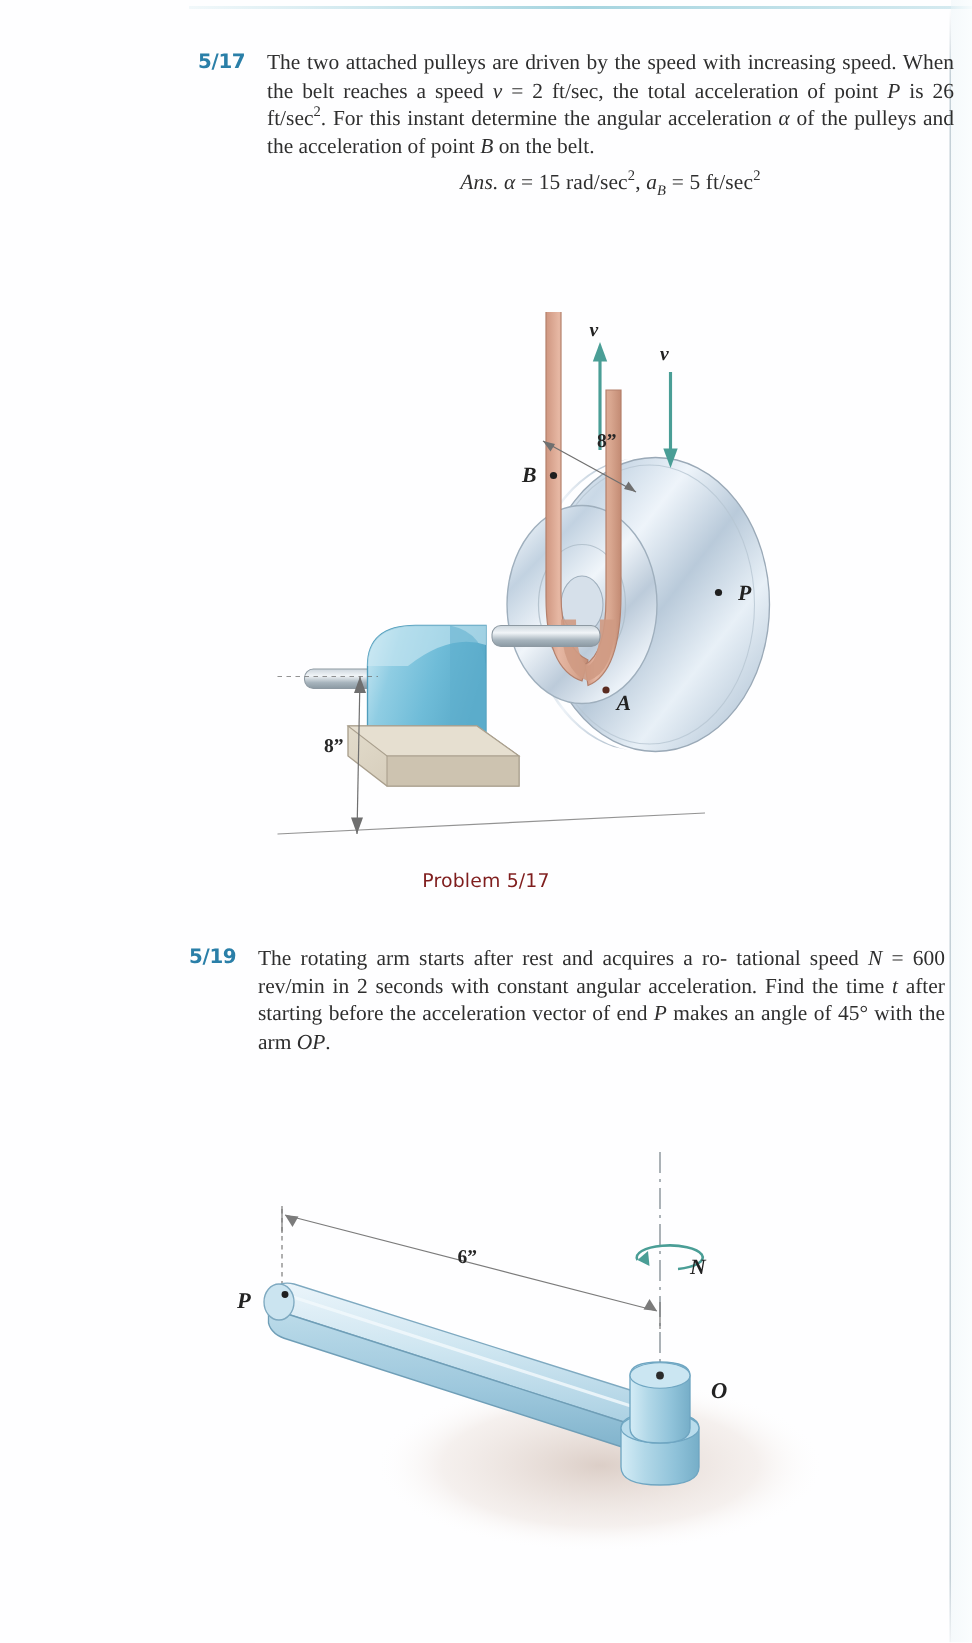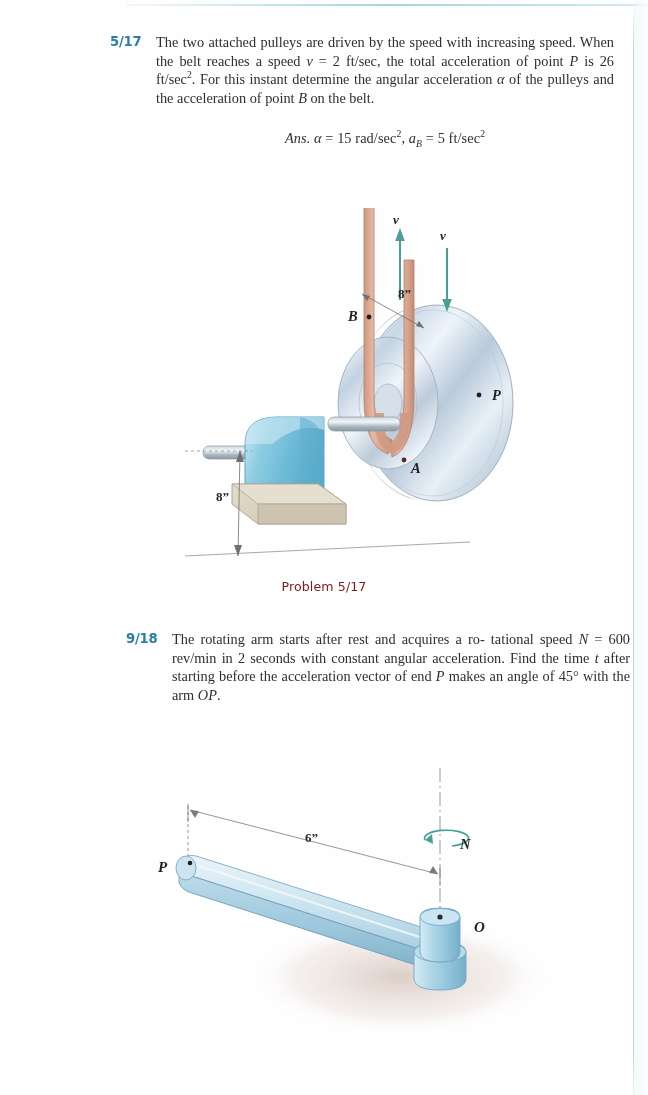--- a/index.html
+++ b/index.html
@@ -74,21 +74,21 @@
     text-justify: inter-word;
     color: #2e2e2e;
     font-family: "Liberation Serif", serif;
   }
   .prob-body .lastline { text-align: left; }
   i, .it { font-style: italic; }
   sup { font-size: 0.68em; vertical-align: super; line-height: 0; }
   sub { font-size: 0.68em; vertical-align: sub; line-height: 0; font-style: italic; }
 
   .ans-line {
-    margin-top: 22px;
+    margin-top: 6px;
     text-align: center;
     font-size: 14.3px;
     letter-spacing: 0.1px;
   }
 
   .caption {
     position: absolute;
     width: 100%;
     text-align: center;
     color: #7f1d1d;
@@ -121,21 +121,21 @@
 </style>
 </head>
 <body>
 
 <div class="page">
 
   <div class="top-rule"></div>
   <div class="right-edge-tint"></div>
   <div class="right-rule"></div>
 
-  <div class="problem" style="left:110px; top:33px; width:504px;">
+  <div class="problem" style="left:132px; top:33px; width:504px;">
     <div class="prob-num">5/17</div>
     <div class="prob-body">
       <div>
         <span>The two attached pulleys are driven by the speed</span>
         <span>with increasing speed. When the belt reaches a</span>
         <span>speed <i>v</i> = 2 ft/sec, the total acceleration of point <i>P</i></span>
         <span>is 26 ft/sec<sup>2</sup>. For this instant determine the angular</span>
         <span>acceleration <i>α</i> of the pulleys and the acceleration of</span>
         <span>point <i>B</i> on the belt.</span>
       </div>
@@ -275,21 +275,21 @@
         <line x1="185" y1="243" x2="252" y2="243" stroke-dasharray="3,3" opacity="0.75"></line>
         <line x1="185" y1="348" x2="470" y2="334" opacity="0.75"></line>
       </g>
       <text class="dimtxt" x="216" y="293">8”</text>
     </svg>
   </div>
 
   <div class="caption" style="top:579px;">Problem 5/17</div>
 
   <div class="problem" style="left:126px; top:630px; width:504px;">
-    <div class="prob-num">9/18</div>
+    <div class="prob-num">5/19</div>
     <div class="prob-body">
       <div>
         <span>The rotating arm starts after rest and acquires a ro-</span>
         <span>tational speed <i>N</i> = 600 rev/min in 2 seconds with</span>
         <span>constant angular acceleration. Find the time <i>t</i> after</span>
         <span>starting before the acceleration vector of end <i>P</i></span>
         <span class="lastline">makes an angle of 45° with the arm <i>OP</i>.</span>
       </div>
     </div>
   </div>

